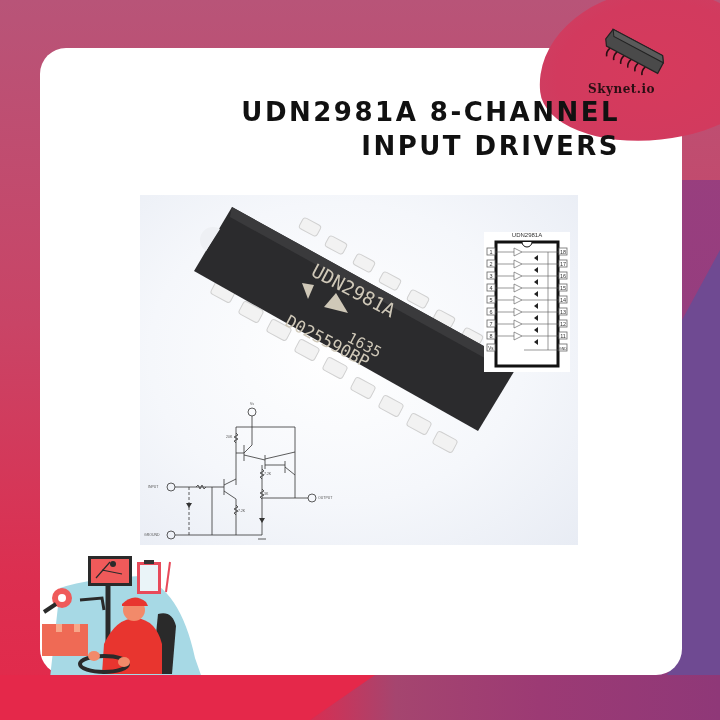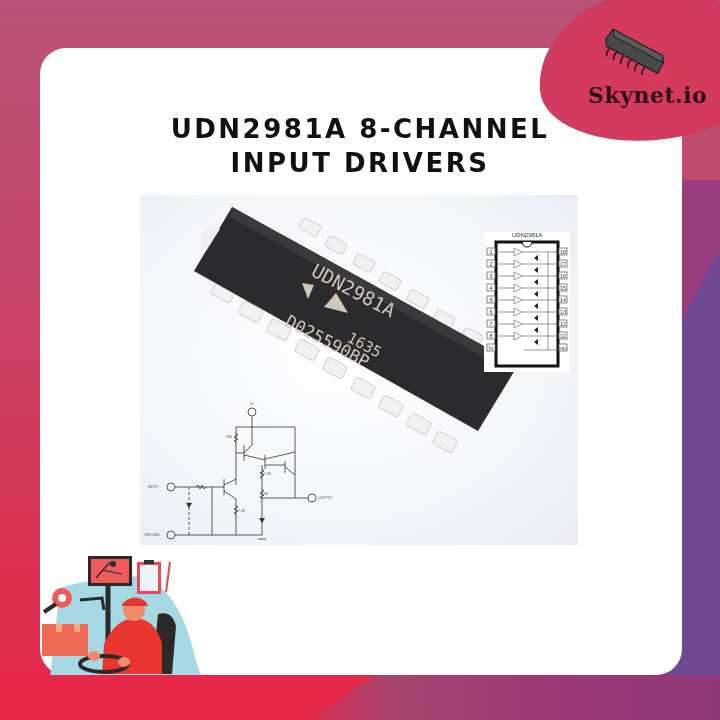--- a/index.html
+++ b/index.html
@@ -6,22 +6,22 @@
   body { width:720px; height:720px; overflow:hidden; position:relative; font-family:"DejaVu Sans", sans-serif; }
   .bg { position:absolute; inset:0; background: linear-gradient(180deg, #b85478 0%, #c94466 45%, #dc2f50 80%, #e3294a 100%); }
   .bg-purple2 { position:absolute; inset:0; background: linear-gradient(180deg,#9a3f7f,#8a3a80);
     clip-path: polygon(720px 180px, 720px 720px, 300px 720px, 375px 676px, 600px 560px, 682px 400px, 682px 180px); opacity:0.95; }
   .bg-right-purple { position:absolute; inset:0; background:#6f4a92;
     clip-path: polygon(720px 250px, 720px 720px, 640px 720px, 682px 650px, 682px 320px); }
   .card { position:absolute; left:40px; top:48px; width:642px; height:627px; background:#ffffff; border-radius:26px; }
   .logo-blob { position:absolute; left:538px; top:-10px; width:230px; height:150px; border-radius:50% 50% 50% 50% / 60% 60% 40% 40%;
     background: radial-gradient(ellipse at 50% 55%, #d63a5c 0%, #d23a5e 60%, #c84466 100%); transform: rotate(-6deg); }
   .logo-chip { position:absolute; left:590px; top:22px; width:90px; height:56px; }
-  .logo-text { position:absolute; left:588px; top:82px; width:110px; font-family:"DejaVu Serif", serif; font-weight:bold; font-size:22px; color:#2b0f14; letter-spacing:0.5px;text-align:right; }
-  .title { position:absolute; left:100px; top:112px; width:520px; text-align:center; font-family:"DejaVu Sans", sans-serif; font-weight:bold;
+  .logo-text { position:absolute; left:588px; top:82px; width:110px; font-family:"DejaVu Serif", serif; font-weight:bold; font-size:12px; color:#2b0f14; letter-spacing:0.5px; }
+  .title { position:absolute; left:100px; top:95px; width:520px; text-align:right; font-family:"DejaVu Sans", sans-serif; font-weight:bold;
     font-size:26px; line-height:34px; letter-spacing:2.5px; color:#111; }
   .photo { position:absolute; left:140px; top:195px; width:438px; height:350px;
     background: radial-gradient(ellipse at 45% 45%, #ffffff 0%, #f5f7fb 55%, #e8ecf4 100%); }
   .photo-svg { position:absolute; left:0; top:0; }
   .pinout { position:absolute; left:484px; top:232px; width:86px; height:140px; background:#fff; }
   .pinout-title { position:absolute; left:0; top:0; width:86px; text-align:center; font-size:6px; color:#333; font-family:"Liberation Sans", sans-serif; }
   .schematic { position:absolute; left:140px; top:395px; width:200px; height:150px; }
   .driver { position:absolute; left:30px; top:548px; width:190px; height:140px; }
   .bottom-band { position:absolute; left:0; top:675px; width:720px; height:45px;
     background: linear-gradient(90deg, #e2264a 0%, #e5284a 40%, #a5456f 55%, #9c3a74 75%, #8f3878 100%); }

